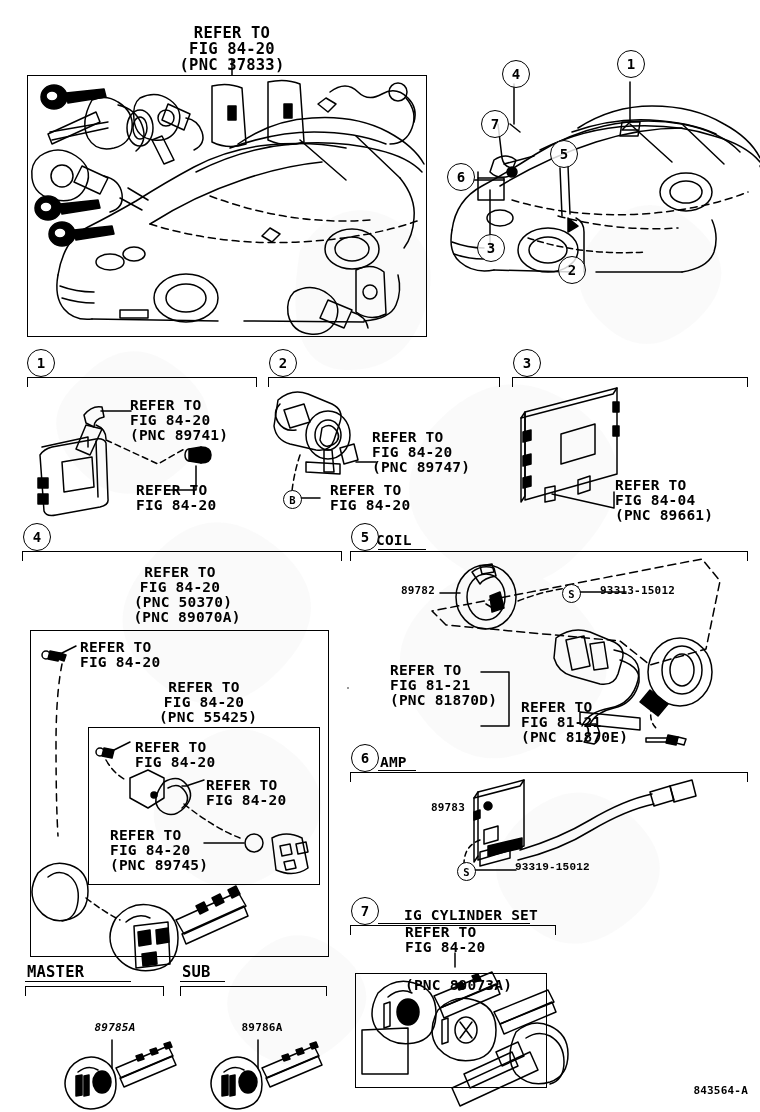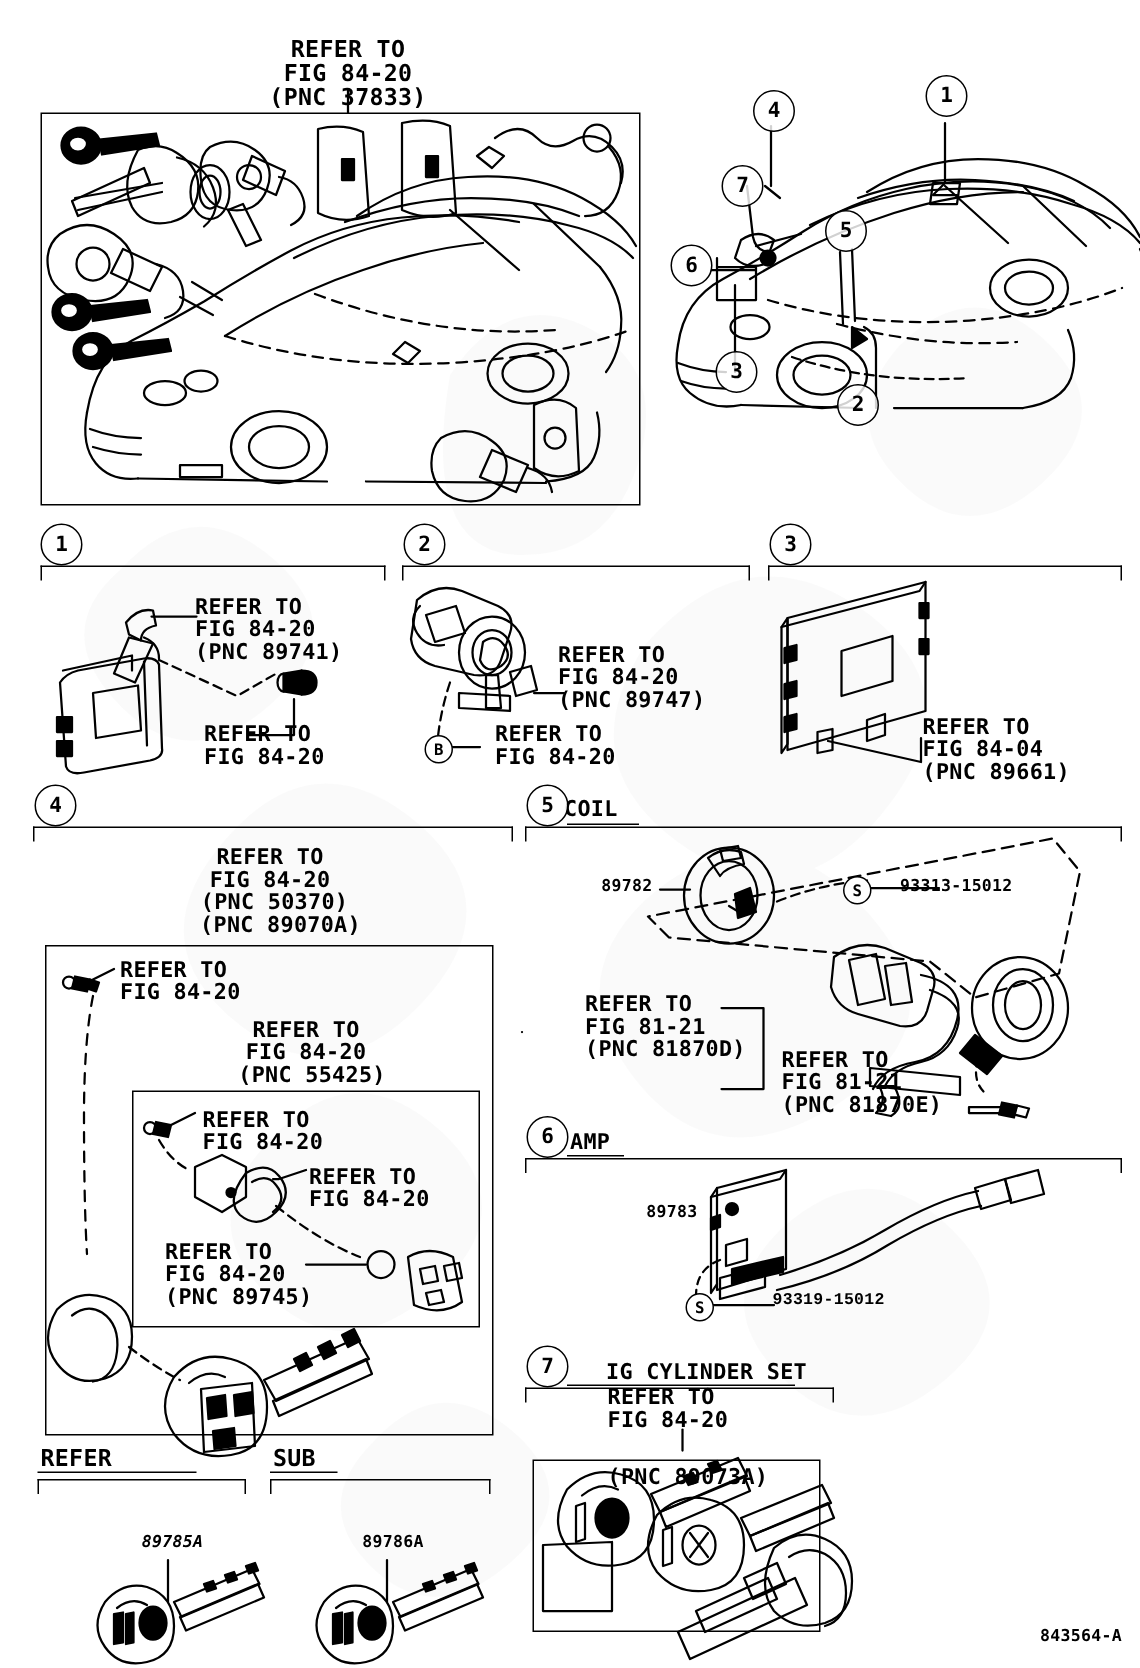--- a/index.html
+++ b/index.html
@@ -509,21 +509,21 @@
 
 <div class="tx t14 lft" style="left:380px;top:755px;">AMP</div>
 <div class="tx t16 rgt" style="left:465px;top:802px;">89783</div>
 <div class="tx t16 lft" style="left:515px;top:862px;font-family:Liberation Mono, monospace;">93319-15012</div>
 
 <div class="tx t14 lft" style="left:359px;top:908px;margin-left:45px;">IG CYLINDER SET</div>
 <div class="tx t14 lft" style="left:405px;top:925px;">REFER TO</div>
 <div class="tx t14 lft" style="left:405px;top:940px;">FIG 84-20</div>
 <div class="tx t14 lft" style="left:405px;top:955px;margin-top:23px;">(PNC 89073A)</div>
 
-<div class="tx t15 lft" style="left:27px;top:964px;">REFER</div>
+<div class="tx t15 lft" style="left:27px;top:964px;">MASTER</div>
 <div class="tx t15 lft" style="left:182px;top:964px;">SUB</div>
 <div class="tx t16 ctr" style="left:115px;top:1022px;font-style:italic;">89785A</div>
 <div class="tx t16 ctr" style="left:262px;top:1022px;">89786A</div>
 
 <div class="tx t16 rgt" style="left:748px;top:1085px;">843564-A</div>
 
 <div class="layer">
 <svg class="svgfull" viewBox="0 0 760 1112">
   <g fill="none" stroke="#000" stroke-width="1.5" stroke-linejoin="round" stroke-linecap="round">
 

